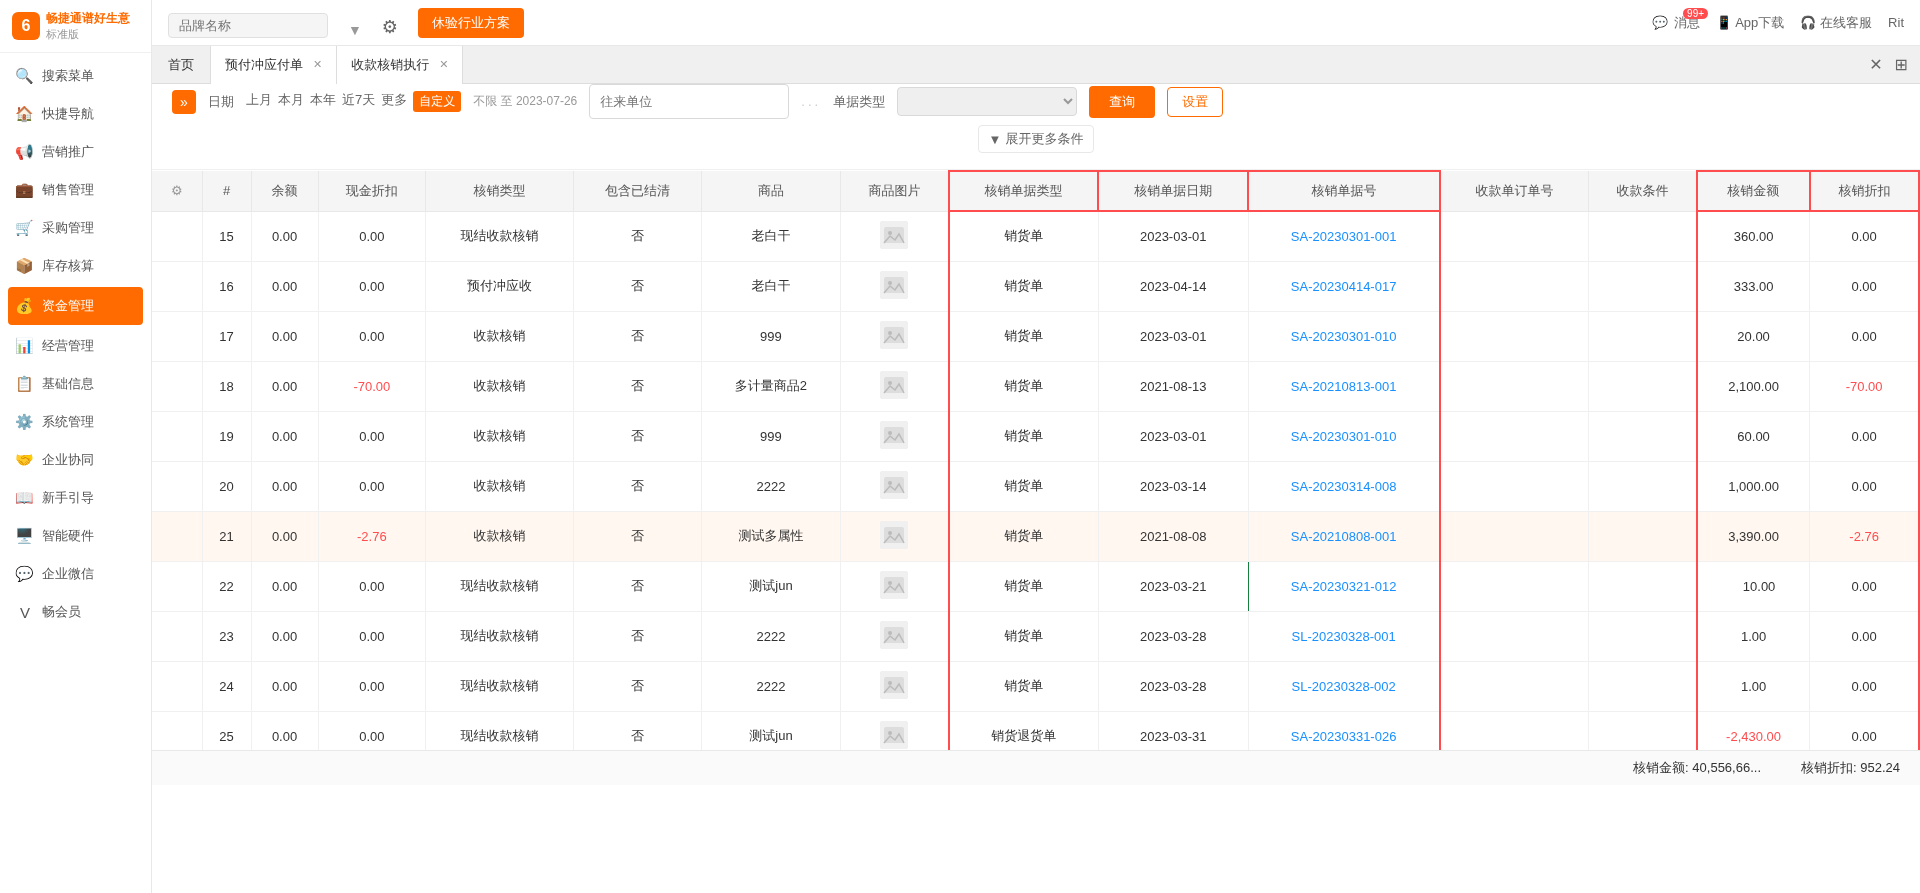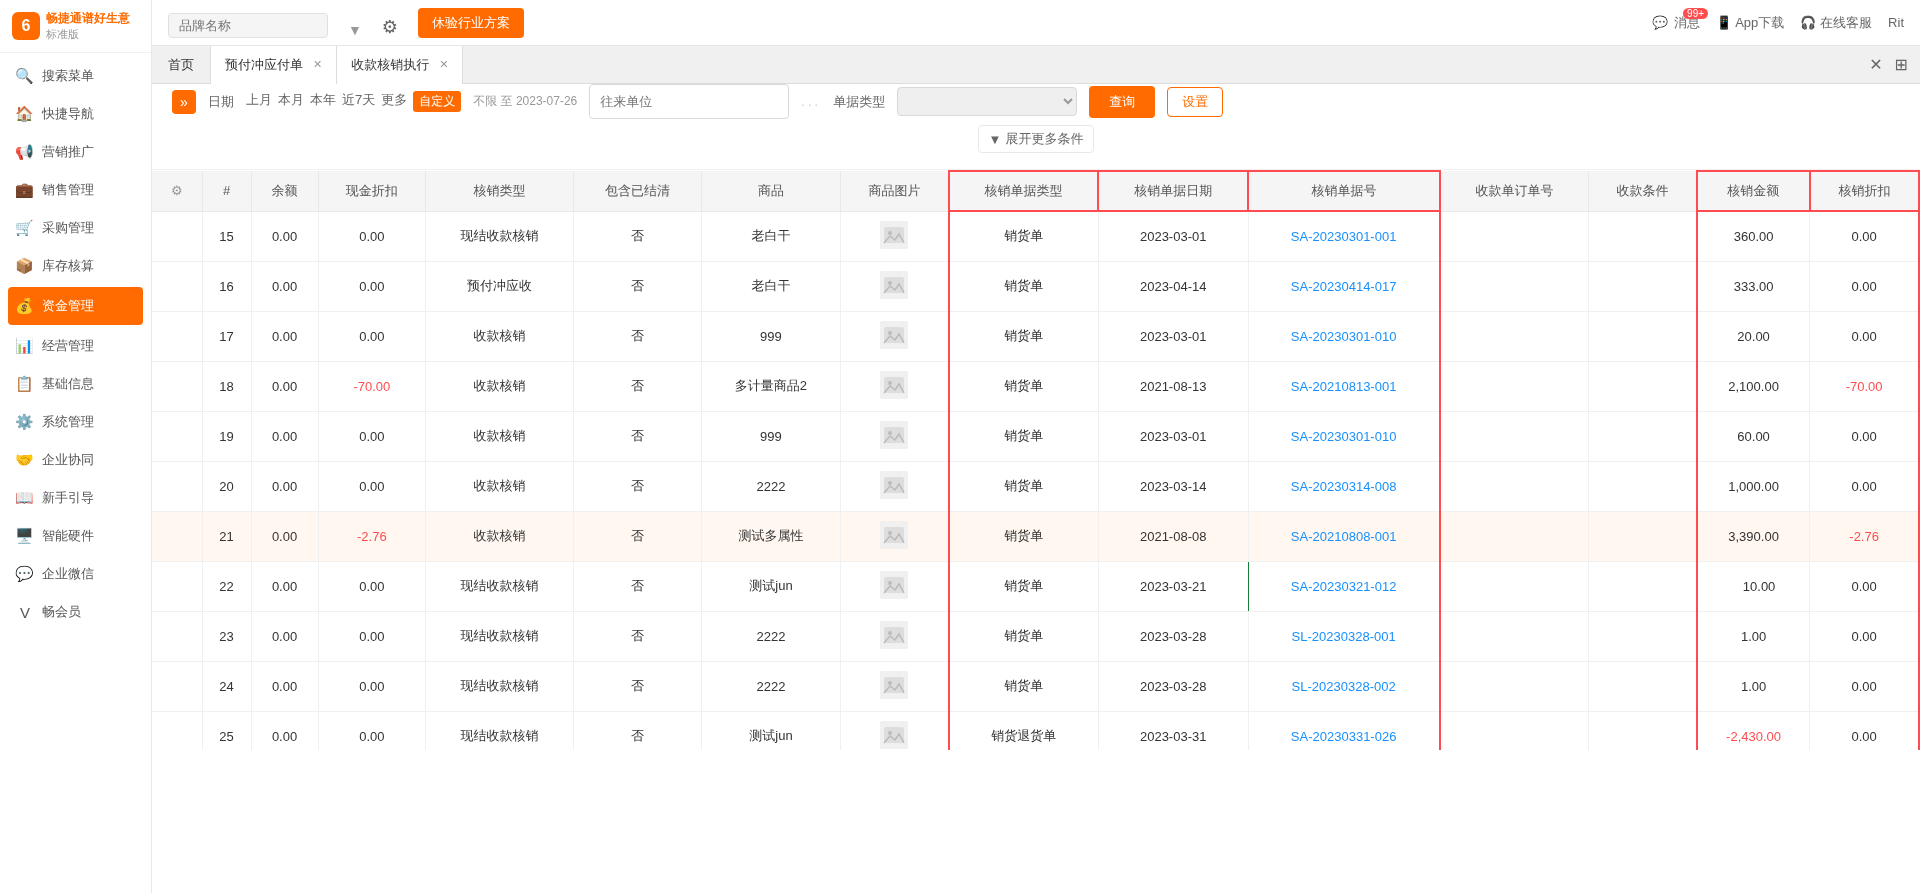--- a/index.html
+++ b/index.html
@@ -520,15 +520,25 @@
       <td style="border-right: 2px solid #ff4d4f;"><a class="link-cell" href="#">SA-20230331-026</a></td>
       <td></td>
       <td></td>
       <td class="negative" style="border-left: 2px solid #ff4d4f; border-right: 1px solid #f0f0f0;">-2,430.00</td>
       <td class="" style="border-right: 2px solid #ff4d4f;">0.00</td>
     </tr>
             </tbody>
         </table>
       </div>
 
+      <div class="table-footer">
+        <span>
+          <span>核销金额</span>:
+          <span>40,556,66...</span>
+        </span>
+        <span>
+          <span>核销折扣</span>:
+          <span>952.24</span>
+        </span>
+      </div>
     </div>
   </div>
 </div>
 
 </body></html>

